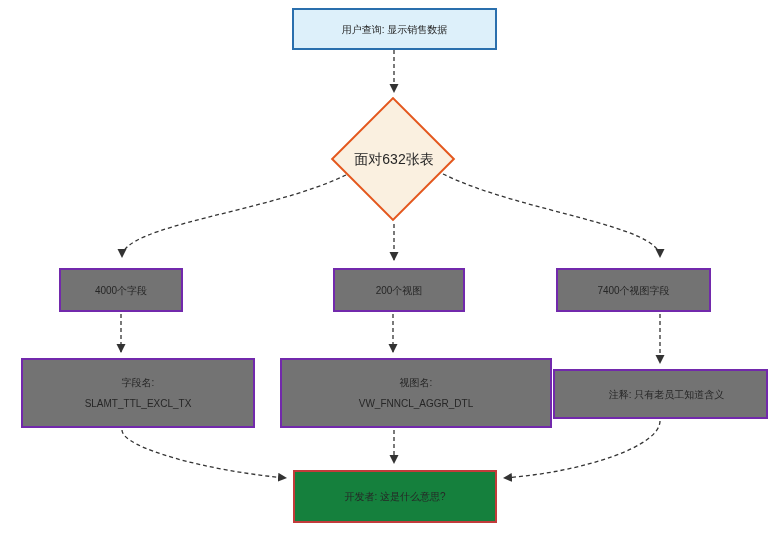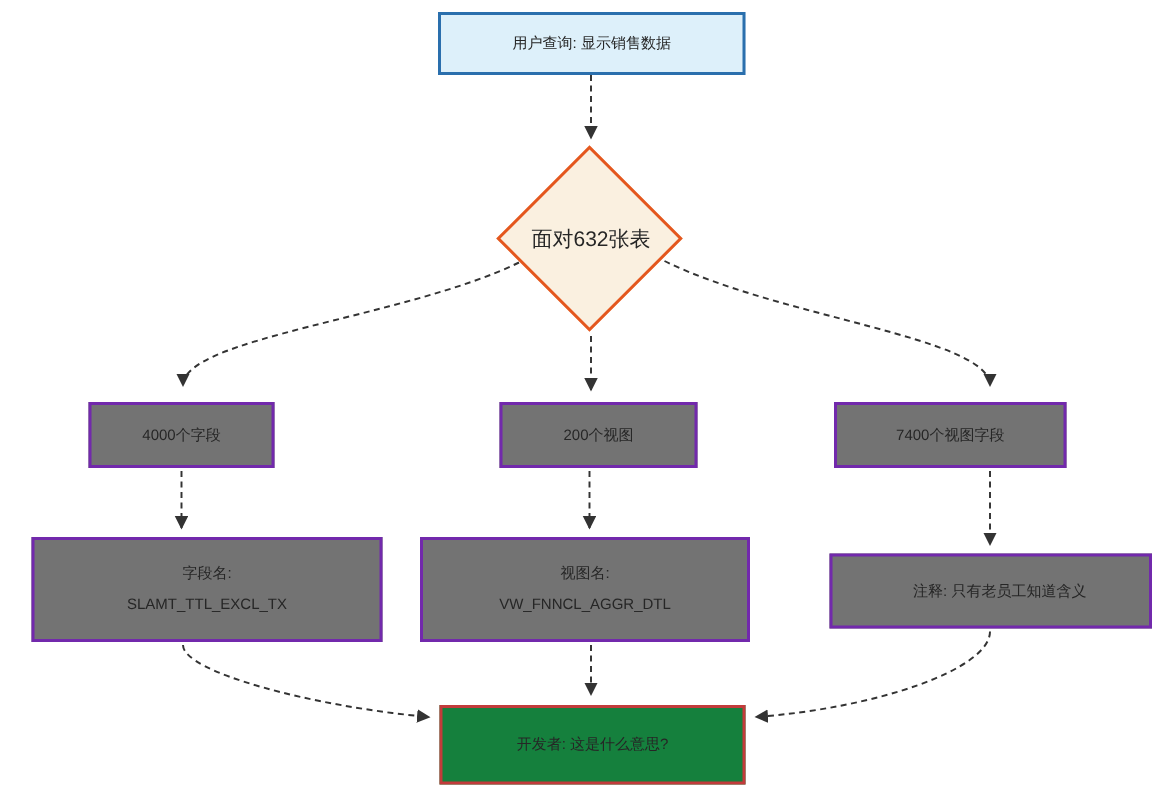--- a/index.html
+++ b/index.html
@@ -39,21 +39,21 @@
   }
   .node-blue   { background: #ddf0fa; border-color: #2a6fad; }
   .node-purple { background: #737373; border-color: #7229ac; }
   .node-red    { background: #15803d; border-color: #c23b3b; }
 
   #node-user-query   { left: 292px; top: 8px;   width: 205px; height: 42px; }
   #node-fields       { left: 59px;  top: 268px; width: 124px; height: 44px; }
   #node-views        { left: 333px; top: 268px; width: 132px; height: 44px; }
   #node-view-fields  { left: 556px; top: 268px; width: 155px; height: 44px; }
   #node-field-name   { left: 5px;   top: 358px; width: 234px; height: 70px; margin-left: 16px; }
-  #node-view-name    { left: 280px; top: 358px; width: 220px; height: 70px; }
+  #node-view-name    { left: 280px; top: 358px; width: 272px; height: 70px; }
   #node-comment      { left: 553px; top: 369px; width: 215px; height: 50px; padding-left: 12px; }
   #node-developer    { left: 293px; top: 470px; width: 204px; height: 53px; }
 
   .diamond-wrap {
     position: absolute;
     left: 331px; top: 97px;
     width: 126px; height: 126px;
   }
   .diamond-shape {
     position: absolute;

